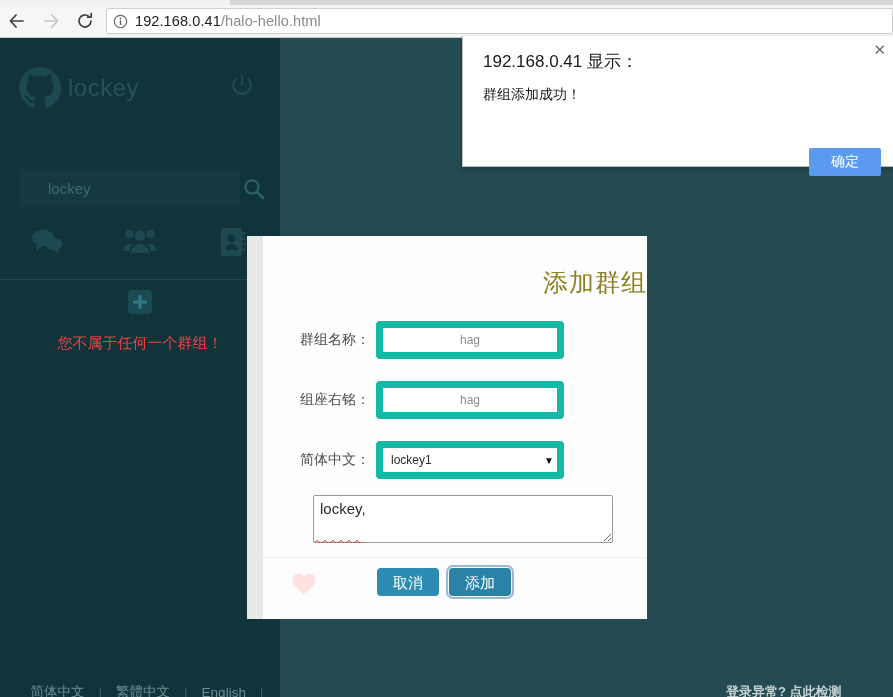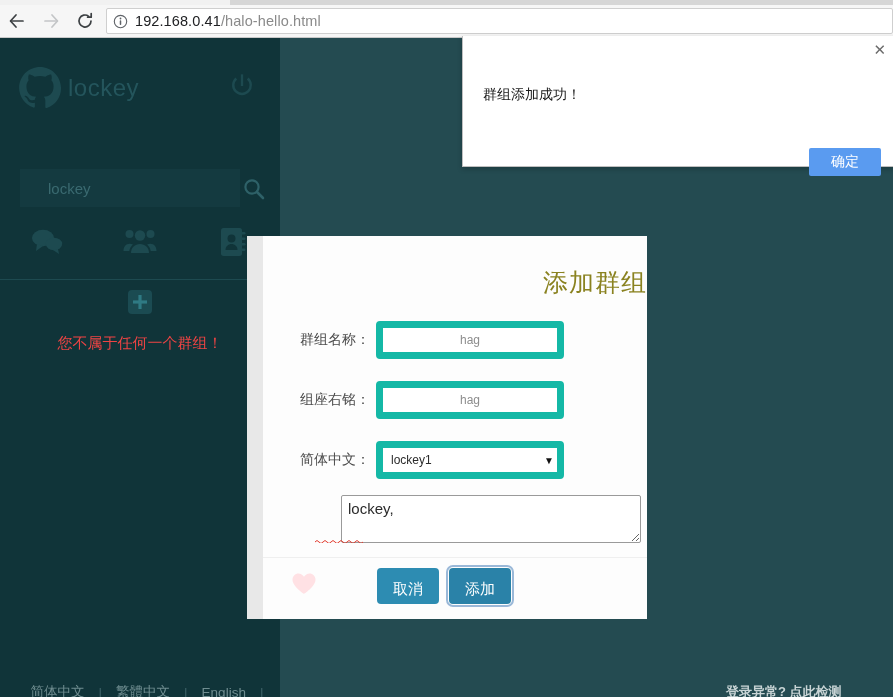--- a/index.html
+++ b/index.html
@@ -56,32 +56,32 @@
                letter-spacing:1px;}
   .form-row{display:flex;align-items:center;margin-top:22px;padding-left:13px;border-radius:17px;}
   .form-label{width:94px;text-align:right;font-size:14px;color:#4c4c4c;padding-right:6px;}
   .form-ctl{width:188px;height:38px;border:7px solid #14b8a6;border-radius:4px;background:#fff;
             box-sizing:border-box;font-size:12px;color:#4a4a4a;font-family:"Liberation Sans",sans-serif;}
   input.form-ctl{text-align:center;color:#8d8d8d;outline:none;}
   select.form-ctl{text-align:left;padding-left:8px;color:#2b2b2b;appearance:none;-webkit-appearance:none;
             background-image:none;}
   .sel-wrap{position:relative;}
   .sel-arrow{position:absolute;right:10px;top:14px;font-size:10px;color:#111;pointer-events:none;}
-  #ta-row{padding-left:34px;margin-top:16px;margin-left:44px;}
+  #ta-row{padding-left:50px;margin-top:16px;}
   #members-textarea{width:300px;height:48px;border:1px solid #9a9a9a;border-radius:2px;
     font-size:15px;color:#2b2b2b;padding:4px 6px;box-sizing:border-box;resize:both;outline:none;
     font-family:"Liberation Sans",sans-serif;line-height:1.25;
     background-image:linear-gradient(transparent 0,transparent 0);}
   #ta-underline{position:absolute;left:315px;top:501px;width:48px;height:4px;pointer-events:none;}
   #footer-sep{margin-top:14px;height:1px;background:#efefef;}
   #modal-actions{position:relative;height:60px;}
   #heart-icon{position:absolute;left:28px;top:14px;}
-  .mbtn{position:absolute;top:10px;height:36px;border:none;border-radius:4px;background:#2d8cb2;
+  .mbtn{position:absolute;top:10px;height:28px;border:none;border-radius:4px;background:#2d8cb2;
         color:#fff;font-size:15px;cursor:pointer;font-family:"Liberation Sans",sans-serif;
-        padding:12px 16px;}
+        padding:6px 16px;}
   #cancel-button{left:114px;}
   #add-button{left:186px;background:#2a82a8;outline:2px solid #9ab8d8;outline-offset:1px;}
   
   #js-dialog{position:absolute;left:462px;top:36px;width:431px;height:130px;background:#fff;
     border:1px solid #bfbfbf;border-top:none;box-shadow:0 2px 5px rgba(0,0,0,.22);}
   #dlg-close{position:absolute;right:8px;top:6px;font-size:15px;color:#6b6b6b;cursor:pointer;
              line-height:1;font-family:"Liberation Sans",sans-serif;}
   #dlg-title{position:absolute;left:20px;top:14px;font-size:17px;color:#1a1a1a;}
   #dlg-msg{position:absolute;left:20px;top:50px;font-size:14px;color:#1a1a1a;}
   #dlg-ok{position:absolute;left:346px;top:112px;width:72px;height:28px;background:#5a9bf0;
@@ -261,15 +261,16 @@
     </div>
   </div>
 
   <svg id="ta-underline" viewBox="0 0 48 4">
     <path d="M0 3 q2 -3 4 0 t4 0 t4 0 t4 0 t4 0 t4 0 t4 0 t4 0 t4 0 t4 0 t4 0 t4 0" stroke="#e23b2e" stroke-width="1" fill="none"></path>
   </svg>
 </div>
 
 <div id="js-dialog">
   <span id="dlg-close">✕</span>
+  <div id="dlg-title">192.168.0.41 显示：</div>
   <div id="dlg-msg">群组添加成功！</div>
   <button id="dlg-ok">确定</button>
 </div>
 
 </body></html>

